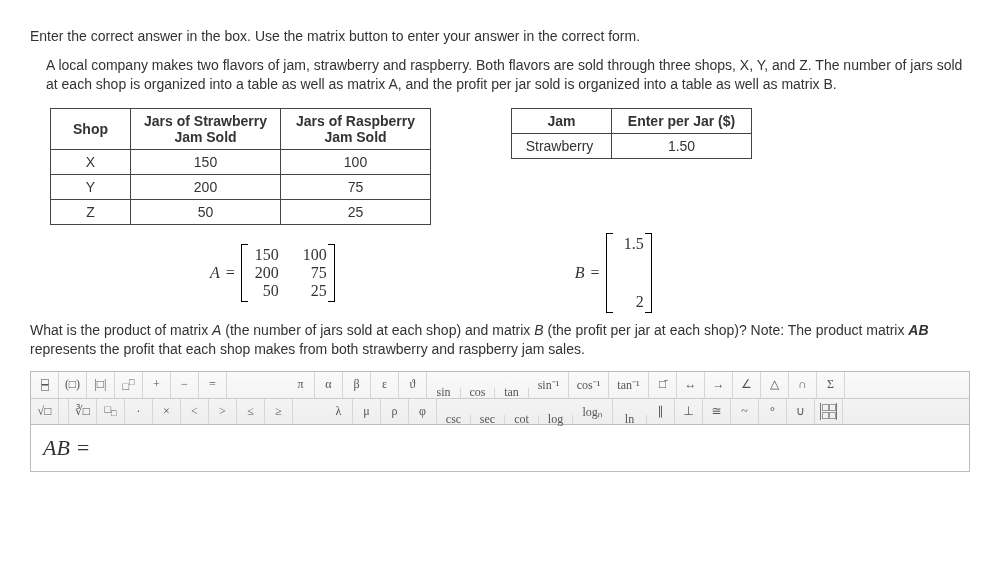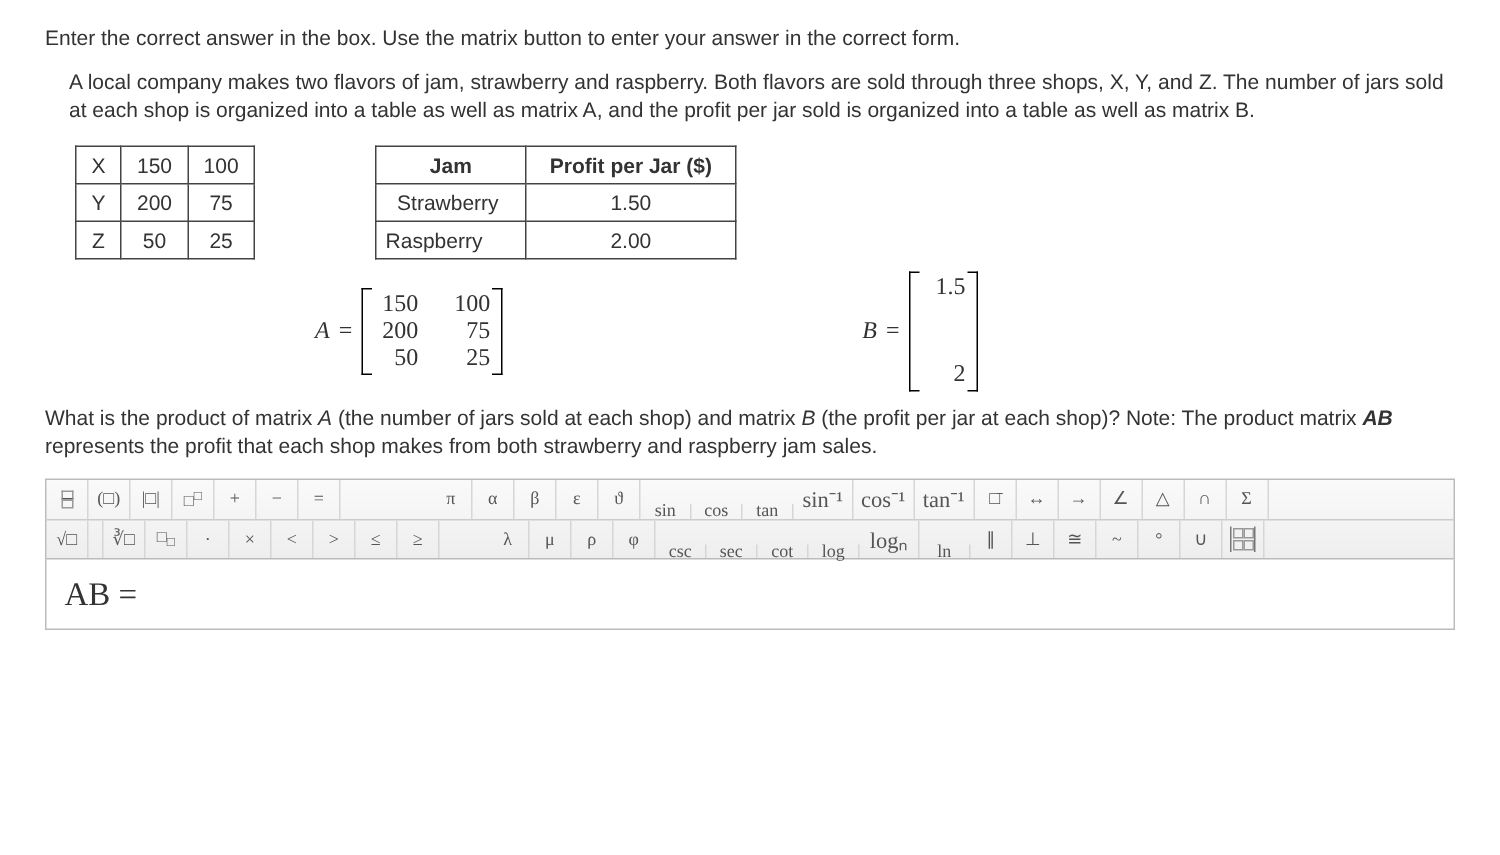--- a/index.html
+++ b/index.html
@@ -5,21 +5,21 @@
   * { box-sizing: border-box; }
   body {
     margin: 0;
     padding: 8px 30px;
     font-family: Arial, Helvetica, sans-serif;
     font-size: 14px;
     color: #333;
     background: #fff;
     width: 1000px;
   }
-  .instr { margin: 9px 0 12px 0; }
+  .instr { margin: 20px 0 12px 0; }
   .problem { margin: 0 0 14px 16px; line-height: 1.35; }
   .tables-row { display: flex; gap: 80px; align-items: flex-start; margin-left: 20px; }
   table.data { border-collapse: collapse; }
   table.data th, table.data td {
     border: 1px solid #444;
     padding: 4px 10px;
     text-align: center;
     font-size: 14px;
     background: #fff;
   }
@@ -59,52 +59,58 @@
     justify-content: center;
     min-width: 28px;
     padding: 0 5px;
     border-right: 1px solid #d6d6d6;
     font-size: 12px;
     color: #555;
     cursor: pointer;
     user-select: none;
     font-family: "Cambria Math","Times New Roman",serif;
   }
-  .tb-btn.small { font-size: 15px; }
+  .tb-btn.small { font-size: 12px; }
   .tb-btn.wide { min-width: 34px; margin-top: 16px; }
   .tb-btn.xwide { min-width: 40px; }
   .tb-spacer { flex: 0 0 auto; width: 10px; border-right:1px solid #d6d6d6;}
   .tb-gap { flex: 0 0 auto; width: 60px; }
 
   .answer-box {
     border-left: 1px solid #bbb;
     border-right: 1px solid #bbb;
     border-bottom: 1px solid #bbb;
     padding: 10px 12px;
     font-family: "Cambria Math", "Times New Roman", serif;
     font-size: 22px;
+    font-style: italic;
     min-height: 40px;
   }
   .frac-icon { display:inline-flex; flex-direction:column; align-items:center; font-size:9px; line-height:1; }
   .frac-icon .top, .frac-icon .bot { border:1px solid #999; width:8px; height:6px; }
   .frac-icon .top { border-bottom:1.2px solid #555; }
   sup, sub { font-size: 9px; }
   .box-sup { font-size:11px; }
   .sq { display:inline-block; border:1px solid #999; width:7px; height:7px; vertical-align:middle;}
 </style>
 </head>
 <body>
 
 <p class="instr">Enter the correct answer in the box. Use the matrix button to enter your answer in the correct form.</p>
 
 <p class="problem">A local company makes two flavors of jam, strawberry and raspberry. Both flavors are sold through three shops, X, Y, and Z. The number of jars sold at each shop is organized into a table as well as matrix A, and the profit per jar sold is organized into a table as well as matrix B.</p>
 
 <div class="tables-row">
   <table class="data">
     <tbody>
+        <tr>
+      <th style="width:80px">Shop</th>
+      <th style="width:150px">Jars of Strawberry<br>Jam Sold</th>
+      <th style="width:150px">Jars of Raspberry<br>Jam Sold</th>
+    </tr>
     <tr>
       <td>X</td>
       <td>150</td>
       <td>100</td>
     </tr>
     <tr>
       <td>Y</td>
       <td>200</td>
       <td>75</td>
     </tr>
@@ -114,29 +120,25 @@
       <td>25</td>
     </tr>
   </tbody>
     </table>
 
   <div class="table2-wrap">
     <table class="data">
       <tbody>
           <tr>
         <th style="width:100px">Jam</th>
-        <th style="width:140px">Profit per Jar ($)</th>
+        <th style="width:140px">Enter per Jar ($)</th>
       </tr>
       <tr>
         <td style="text-align:center;padding-left:6px">Strawberry</td>
         <td>1.50</td>
-      </tr>
-      <tr>
-        <td style="text-align:left;padding-left:6px">Raspberry</td>
-        <td>2.00</td>
       </tr>
     </tbody>
       </table>
   </div>
 </div>
 
 <div class="matrices-row">
   <div class="mat-eq">
     <span class="mat-var">A</span>
     <span>=</span>

